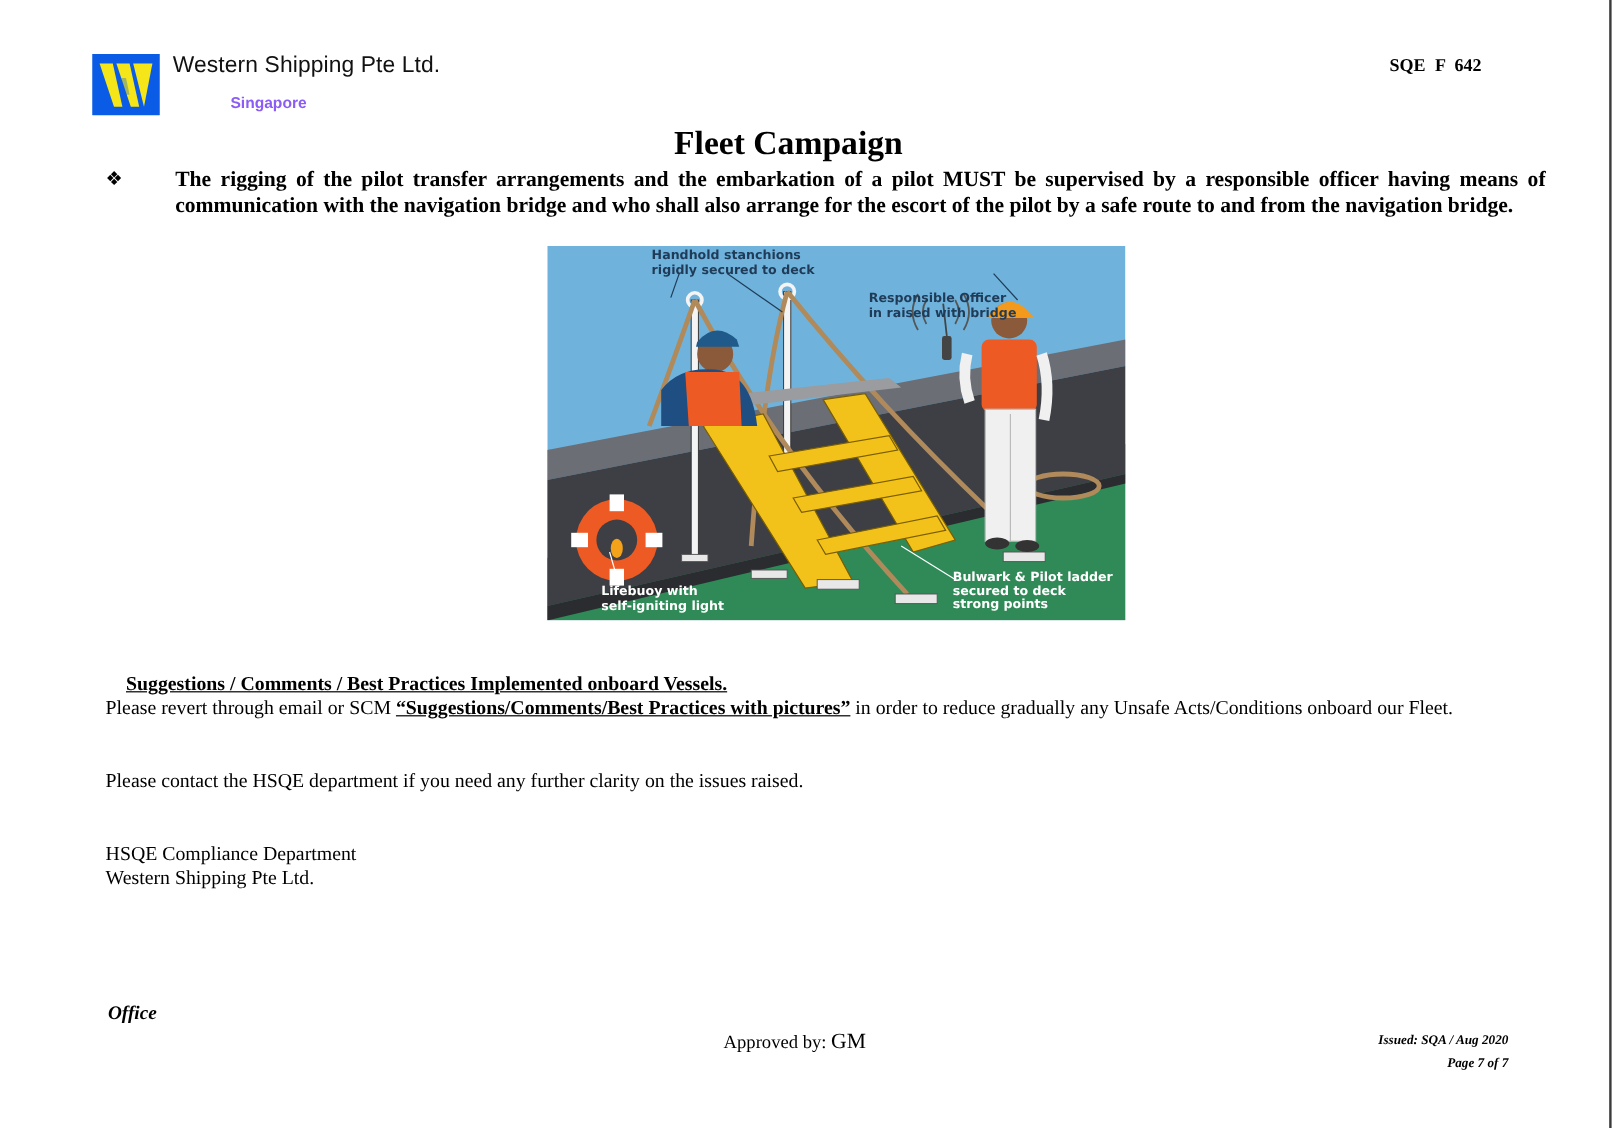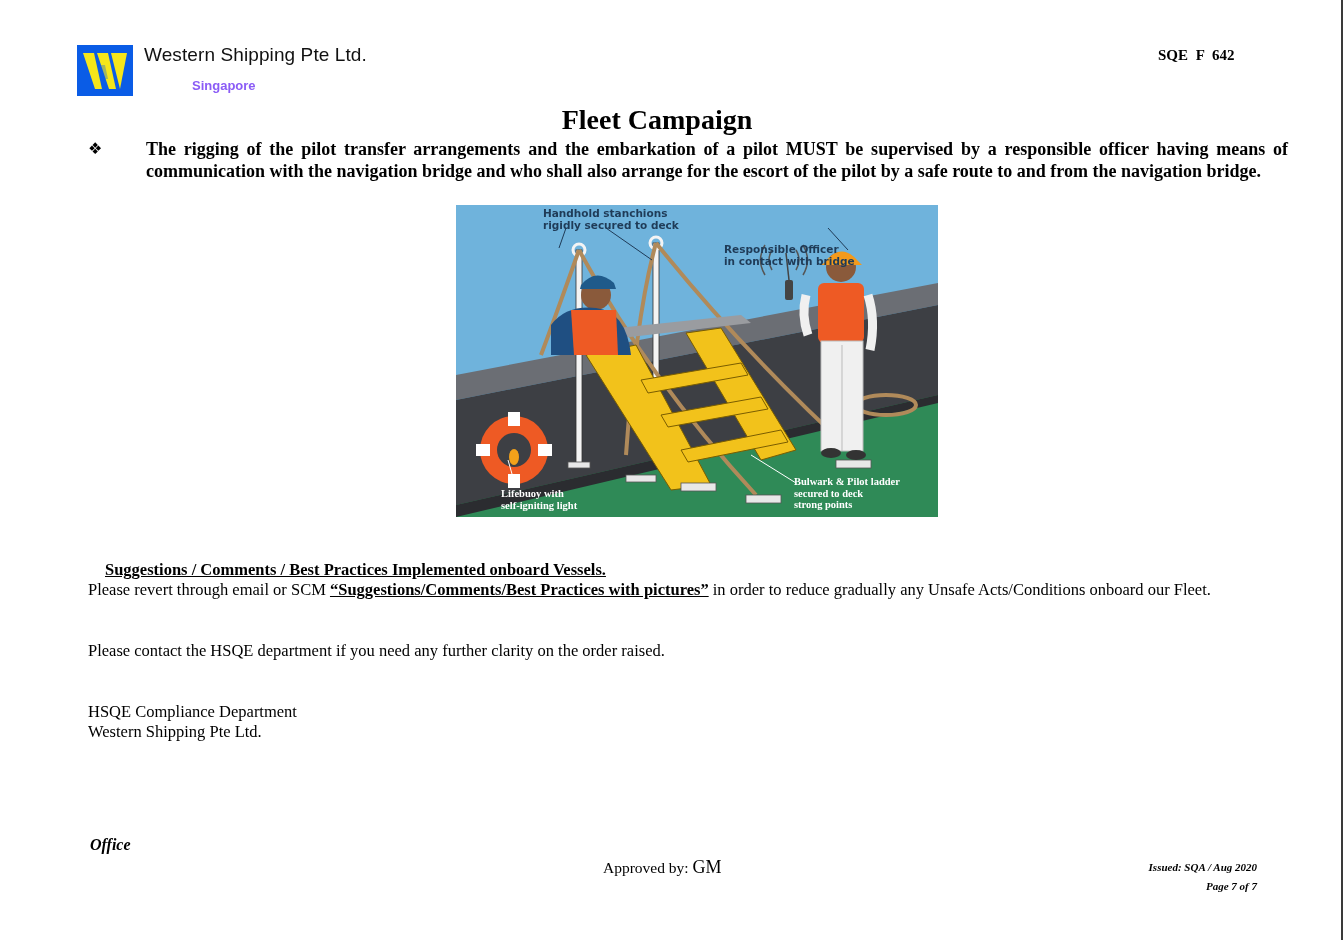--- a/index.html
+++ b/index.html
@@ -23,21 +23,21 @@
       left: 146px; top: 139px; width: 1142px; font-size: 18px; font-weight: bold; line-height: 21.5px;
       text-align: justify;
     }
 
     .illustration { left: 456px; top: 205px; width: 482px; height: 312px; overflow: hidden; }
     .ill-label {
       position: absolute; font-family: "DejaVu Sans", "Liberation Sans", sans-serif; font-size: 10.5px;
       font-weight: bold; line-height: 11.5px; white-space: nowrap;
     }
     .ill-label.dark { color: #1f3b57; }
-    .ill-label.light { color: #ffffff; font-family: Liberation Serif, serif; }
+    .ill-label.light { color: #ffffff; }
 
     .section-heading { left: 88px; top: 560px; font-size: 16.5px; font-weight: bold; text-decoration: underline; margin-left: 17px; }
     .para1 { left: 88px; top: 580px; font-size: 16.5px; white-space: nowrap; }
     .para1 .link { font-weight: bold; text-decoration: underline; text-align: right; }
     .para2 { left: 88px; top: 641px; font-size: 16.5px; }
     .sig1 { left: 88px; top: 702px; font-size: 16.5px; }
     .sig2 { left: 88px; top: 722px; font-size: 16.5px; }
 
     .foot-office { left: 90px; top: 836px; font-size: 16px; font-weight: bold; font-style: italic; }
     .foot-approved { left: 603px; top: 857px; font-size: 15.5px; }
@@ -137,39 +137,39 @@
     <line x1="372" y1="23" x2="392" y2="45" stroke="#1f3b57" stroke-width="1"></line>
     <line x1="60" y1="283" x2="52" y2="255" stroke="#ffffff" stroke-width="1"></line>
     <line x1="340" y1="278" x2="295" y2="250" stroke="#ffffff" stroke-width="1"></line>
   </svg>
   <div class="ill-label dark" style="left:87px; top:3px;">
     <div>Handhold stanchions</div>
     <div>rigidly secured to deck</div>
   </div>
   <div class="ill-label dark" style="left:268px; top:3px;margin-top:36px;">
     <div>Responsible Officer</div>
-    <div>in contact with bridge</div>
+    <div>in raised with bridge</div>
   </div>
   <div class="ill-label light" style="left:45px; top:283px;">
     <div>Lifebuoy with</div>
     <div>self-igniting light</div>
   </div>
   <div class="ill-label light" style="left:338px; top:271px;">
     <div>Bulwark &amp; Pilot ladder</div>
     <div>secured to deck</div>
     <div>strong points</div>
   </div>
 </div>
 
 <div class="abs section-heading">Suggestions / Comments / Best Practices Implemented onboard Vessels.</div>
 <div class="abs para1">
   <span>Please revert through email or SCM </span><span class="link">“Suggestions/Comments/Best Practices with pictures”</span><span> in order to reduce gradually any Unsafe Acts/Conditions onboard our Fleet.</span>
 </div>
 
-<div class="abs para2">Please contact the HSQE department if you need any further clarity on the order raised.</div>
+<div class="abs para2">Please contact the HSQE department if you need any further clarity on the issues raised.</div>
 
 <div class="abs sig1">HSQE Compliance Department</div>
 <div class="abs sig2">Western Shipping Pte Ltd.</div>
 
 <div class="abs foot-office">Office</div>
 <div class="abs foot-approved">
   <span>Approved by: </span><span class="gm">GM</span>
 </div>
 <div class="abs foot-issued">
   <div>Issued: SQA / Aug 2020</div>

